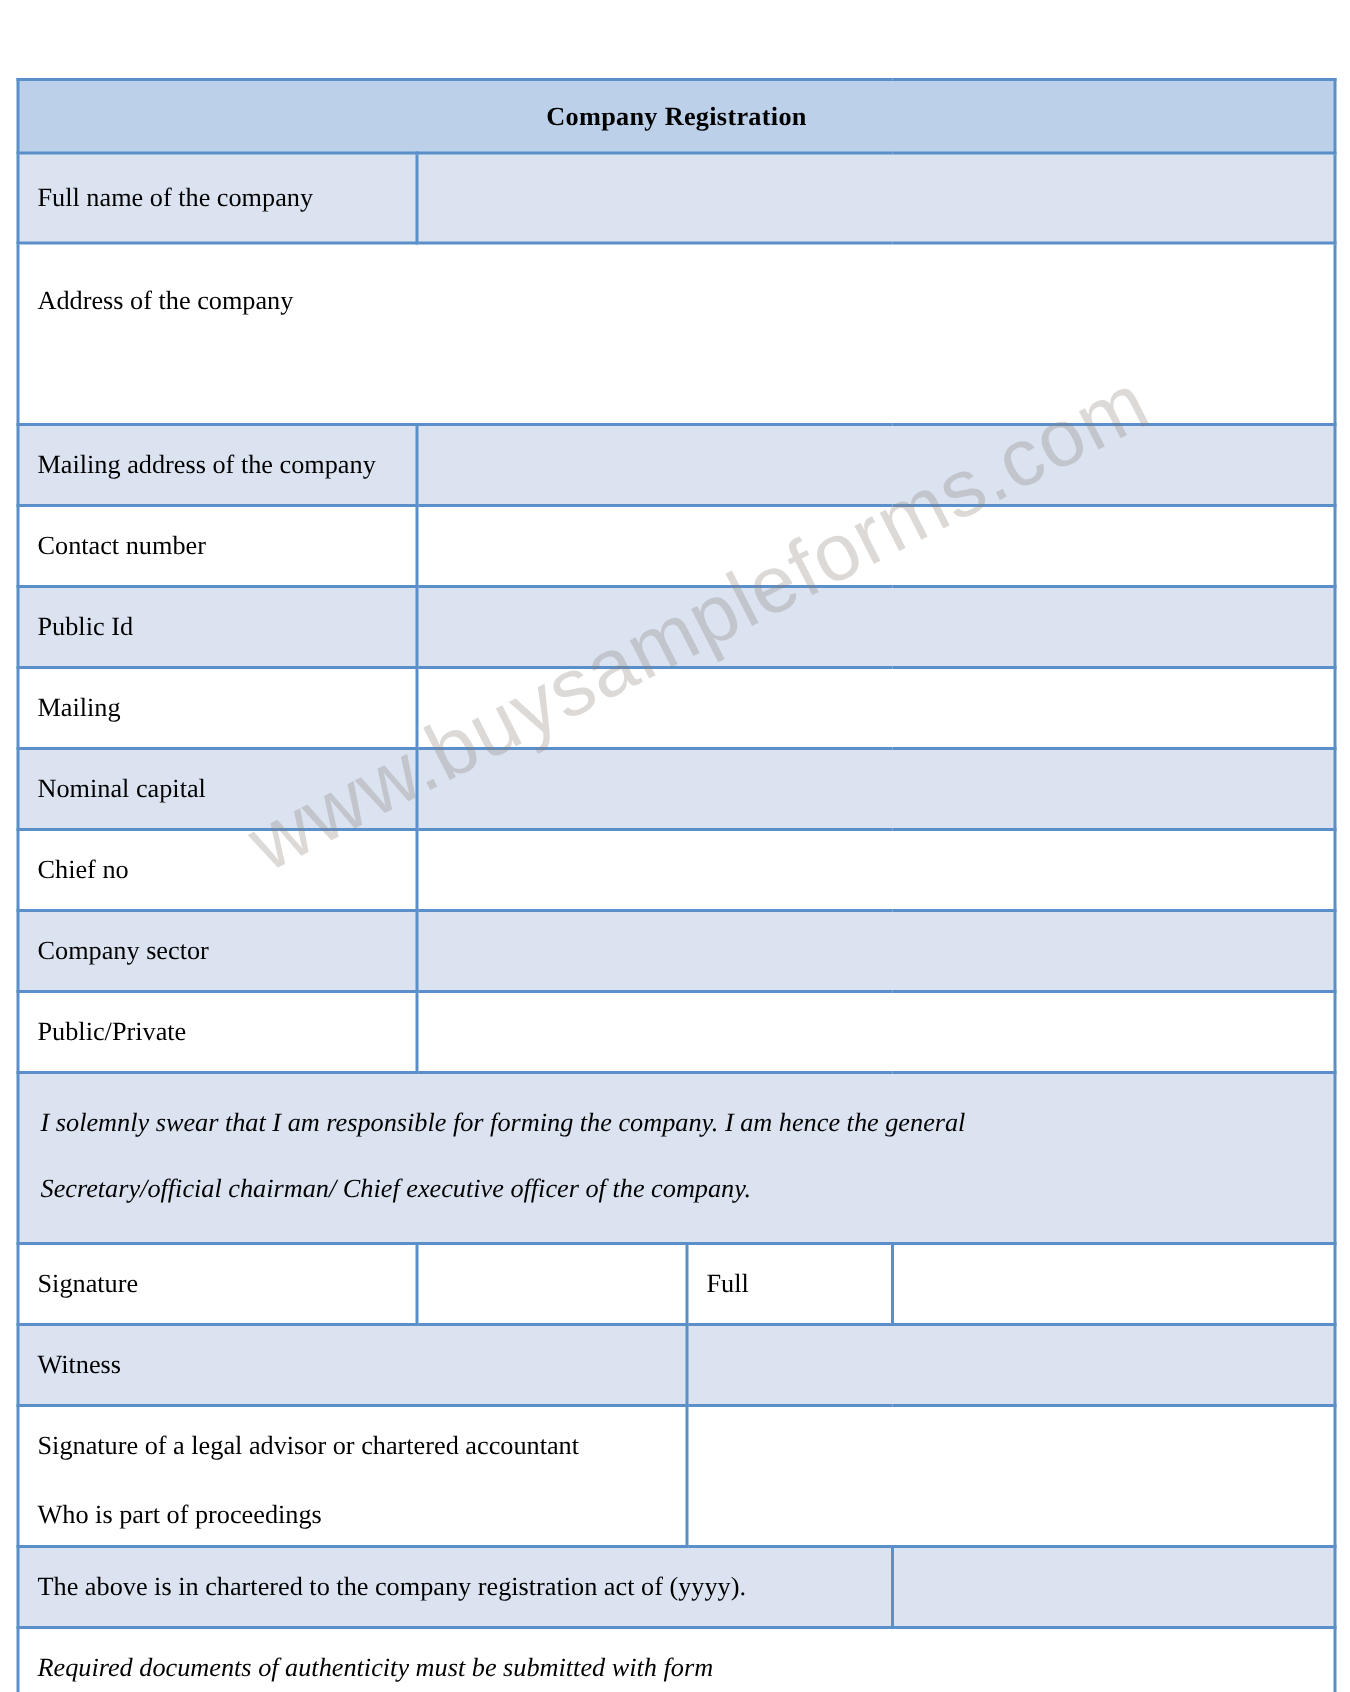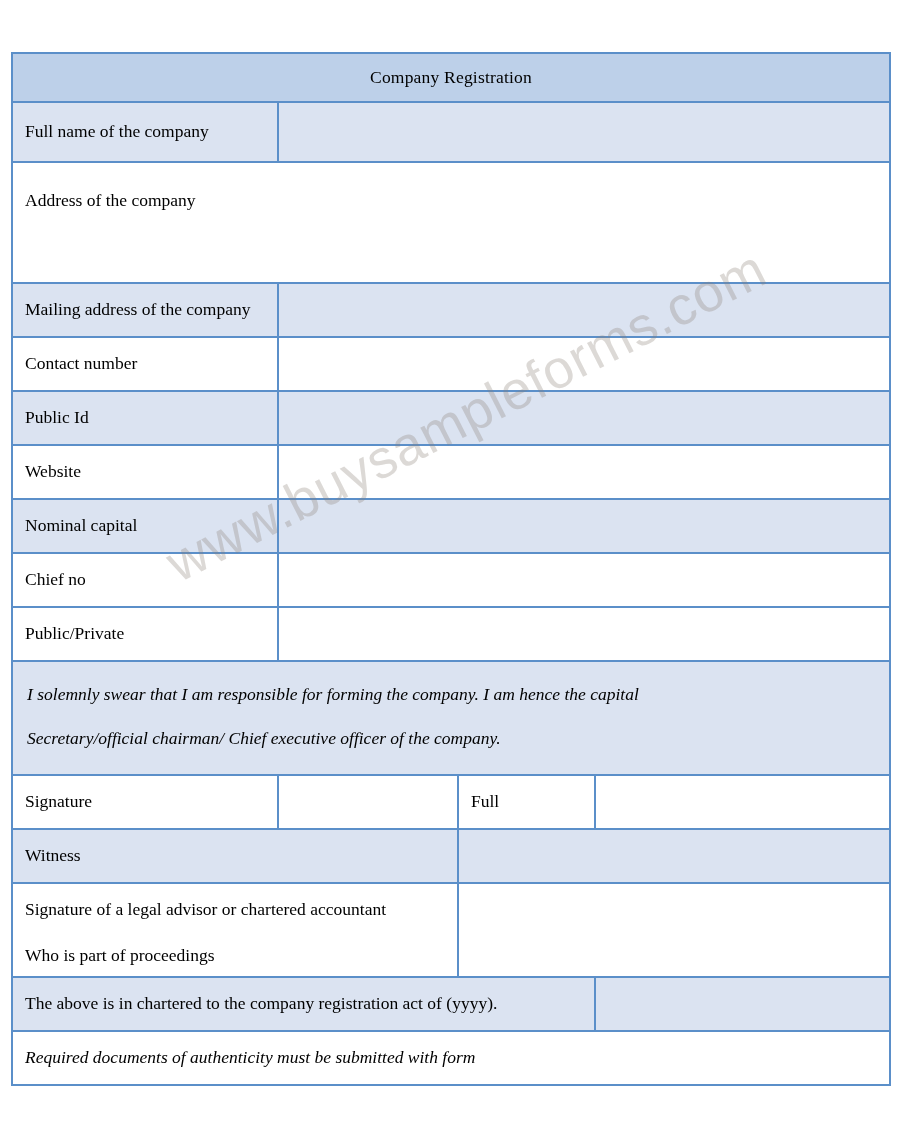--- a/index.html
+++ b/index.html
@@ -46,21 +46,21 @@
   }
 
   
   .shade { background: #dbe3f1 !important; }
   .plain { background: #ffffff !important; border-radius: 18px; }
 
   
   .title-cell {
     background: #bdd0e9 !important;
     text-align: center;
-    font-weight: normal;
+    font-weight: bold;
     font-size: 22px;
     height: 47px;
     letter-spacing: 0.2px;
   }
 
   .r-tall  { height: 58px; }
   .r-std   { height: 52px; }
   .r-addr  { height: 93px; vertical-align: top !important; padding-top: 26px !important; }
   .r-decl  { height: 86px; }
   .r-legal { height: 78px; }
@@ -145,43 +145,47 @@
         <td class="plain r-std label-pad">Contact number</td>
         <td class="plain r-std" colspan="3"></td>
       </tr>
 
       <tr>
         <td class="shade r-std label-pad">Public Id</td>
         <td class="shade r-std" colspan="3"></td>
       </tr>
 
       <tr>
-        <td class="plain r-std label-pad">Website</td>
+        <td class="plain r-std label-pad">Mailing</td>
         <td class="plain r-std" colspan="3"></td>
       </tr>
 
       <tr>
         <td class="shade r-std label-pad">Nominal capital</td>
         <td class="shade r-std" colspan="3"></td>
       </tr>
 
       <tr>
         <td class="plain r-std label-pad">Chief no</td>
         <td class="plain r-std" colspan="3"></td>
       </tr>
 
+      <tr>
+        <td class="shade r-std label-pad">Company sector</td>
+        <td class="shade r-std" colspan="3"></td>
+      </tr>
 
       <tr>
         <td class="plain r-std label-pad">Public/Private</td>
         <td class="plain r-std" colspan="3"></td>
       </tr>
 
       <tr>
         <td class="decl-cell r-decl" colspan="4">
-          <div class="decl-line">I solemnly swear that I am responsible for forming the company. I am hence the capital</div>
+          <div class="decl-line">I solemnly swear that I am responsible for forming the company. I am hence the general</div>
           <div class="decl-line last">Secretary/official chairman/ Chief executive officer of the company.</div>
         </td>
       </tr>
 
       <tr>
         <td class="plain r-std label-pad">Signature</td>
         <td class="plain r-std"></td>
         <td class="plain r-std label-pad">Full</td>
         <td class="plain r-std"></td>
       </tr>

